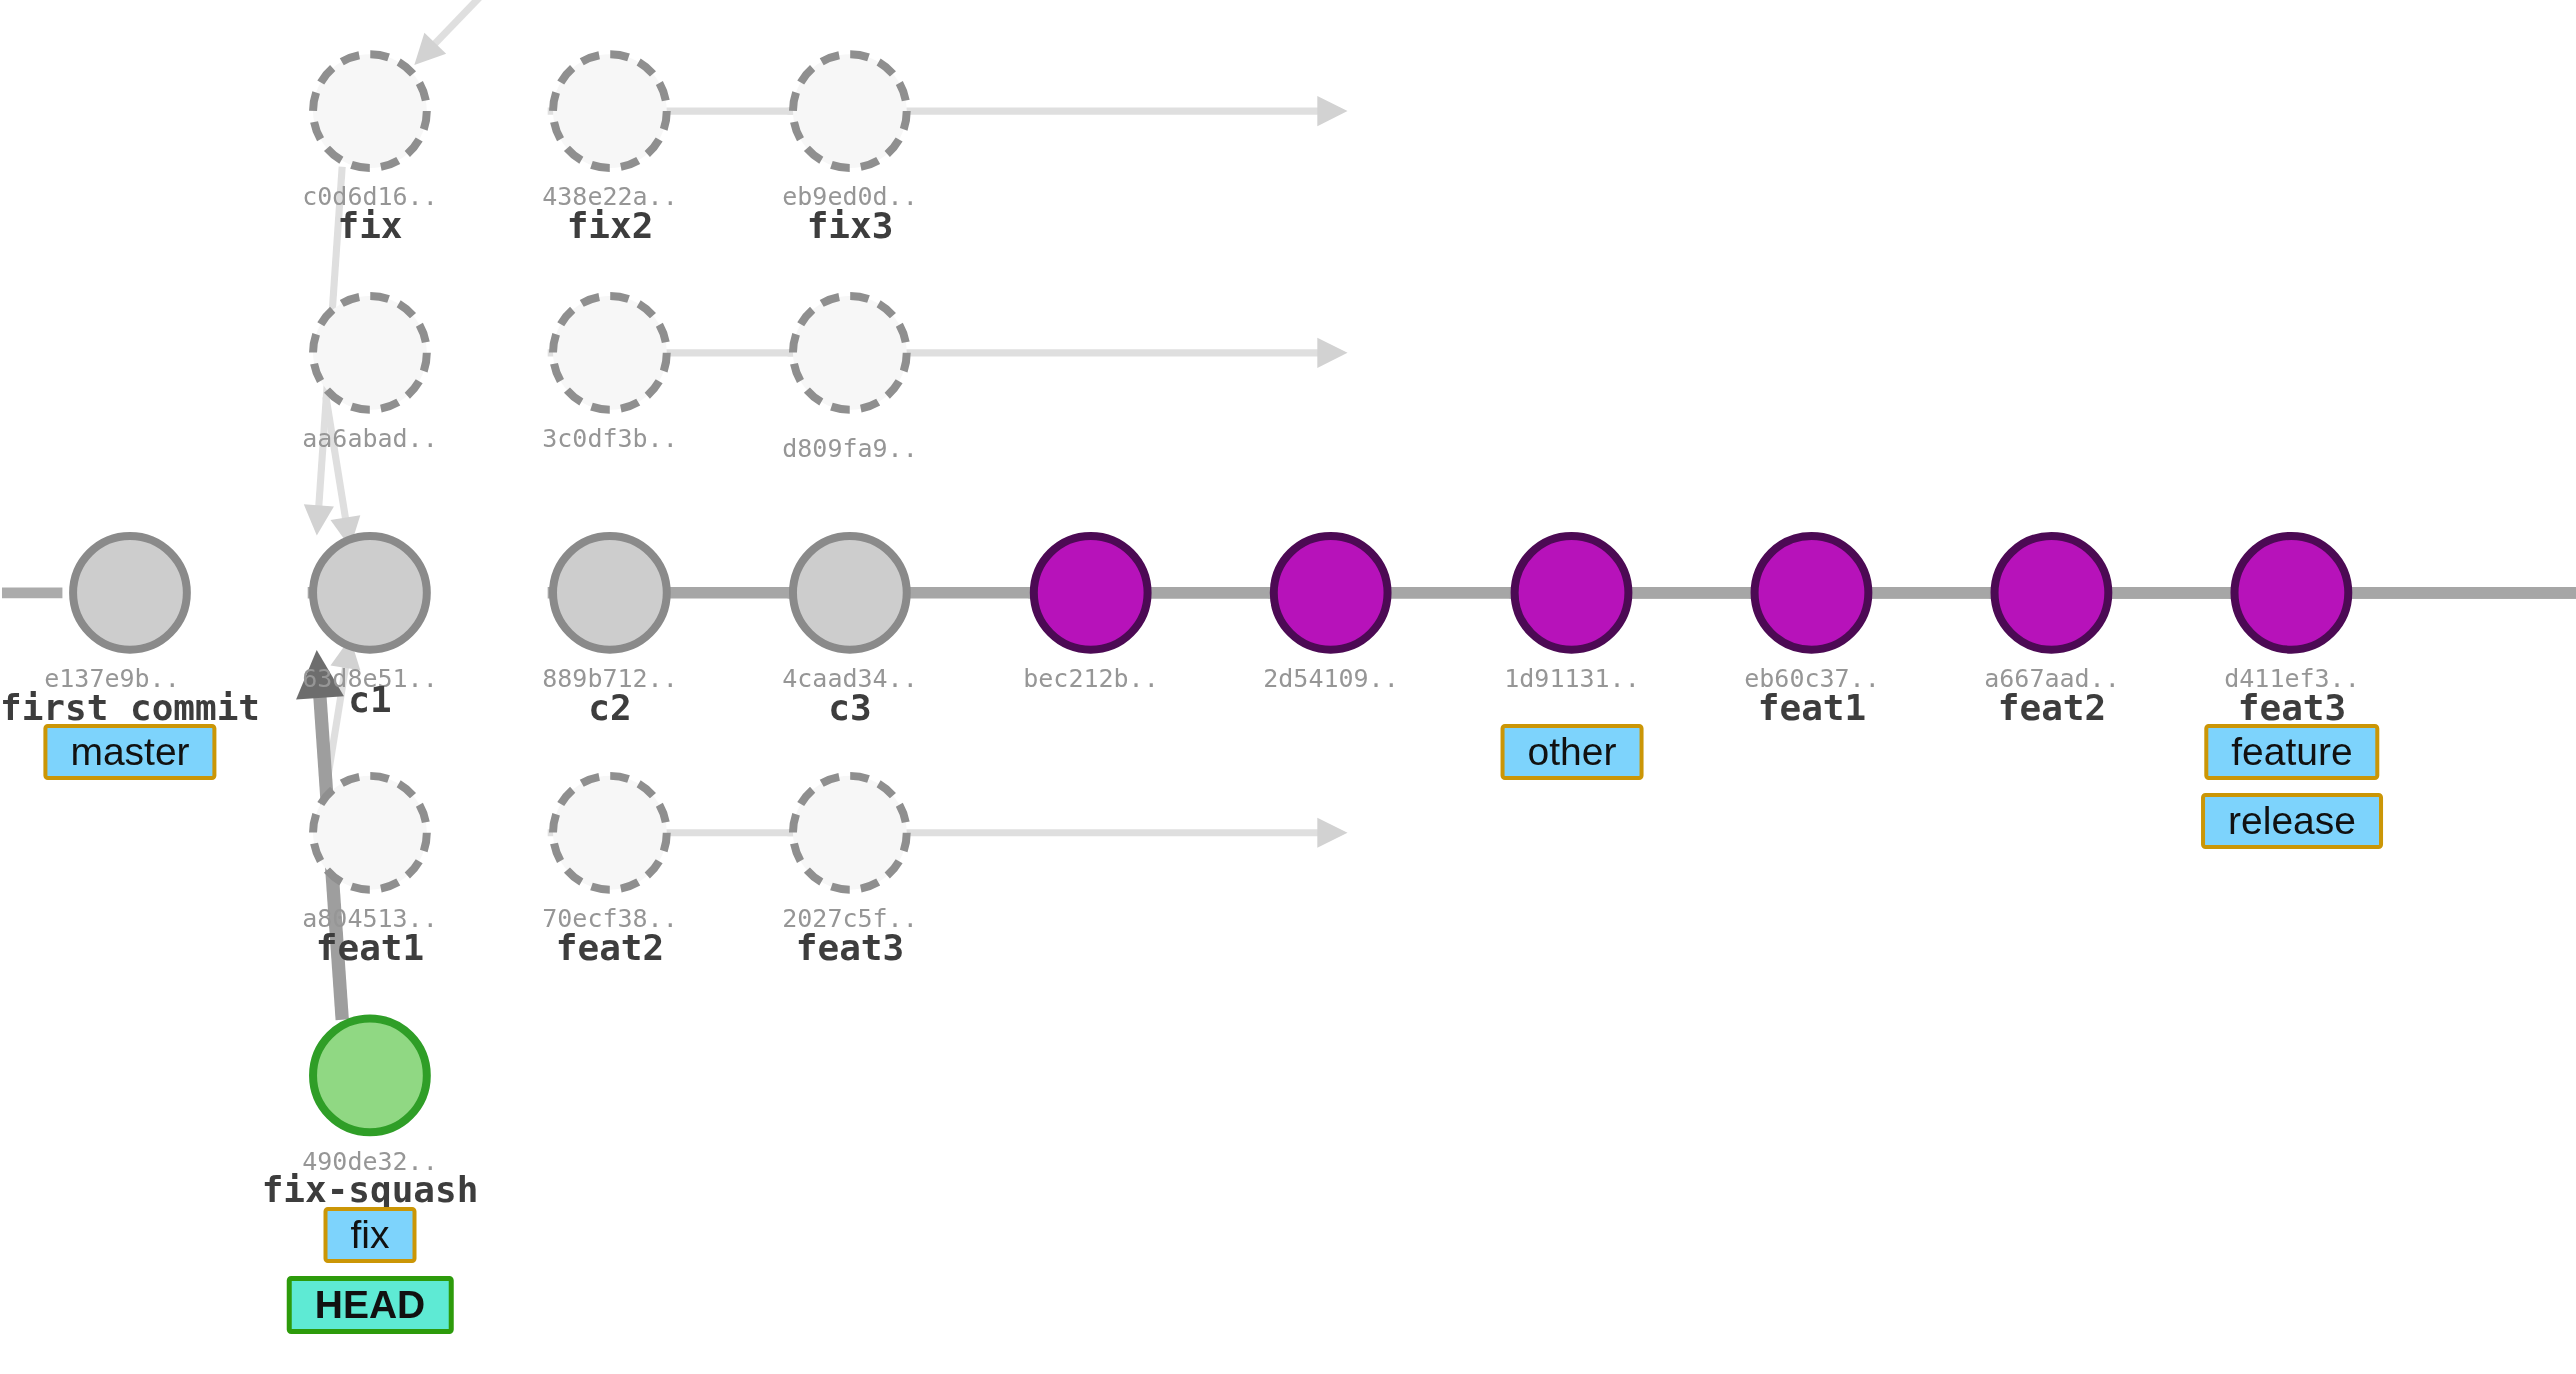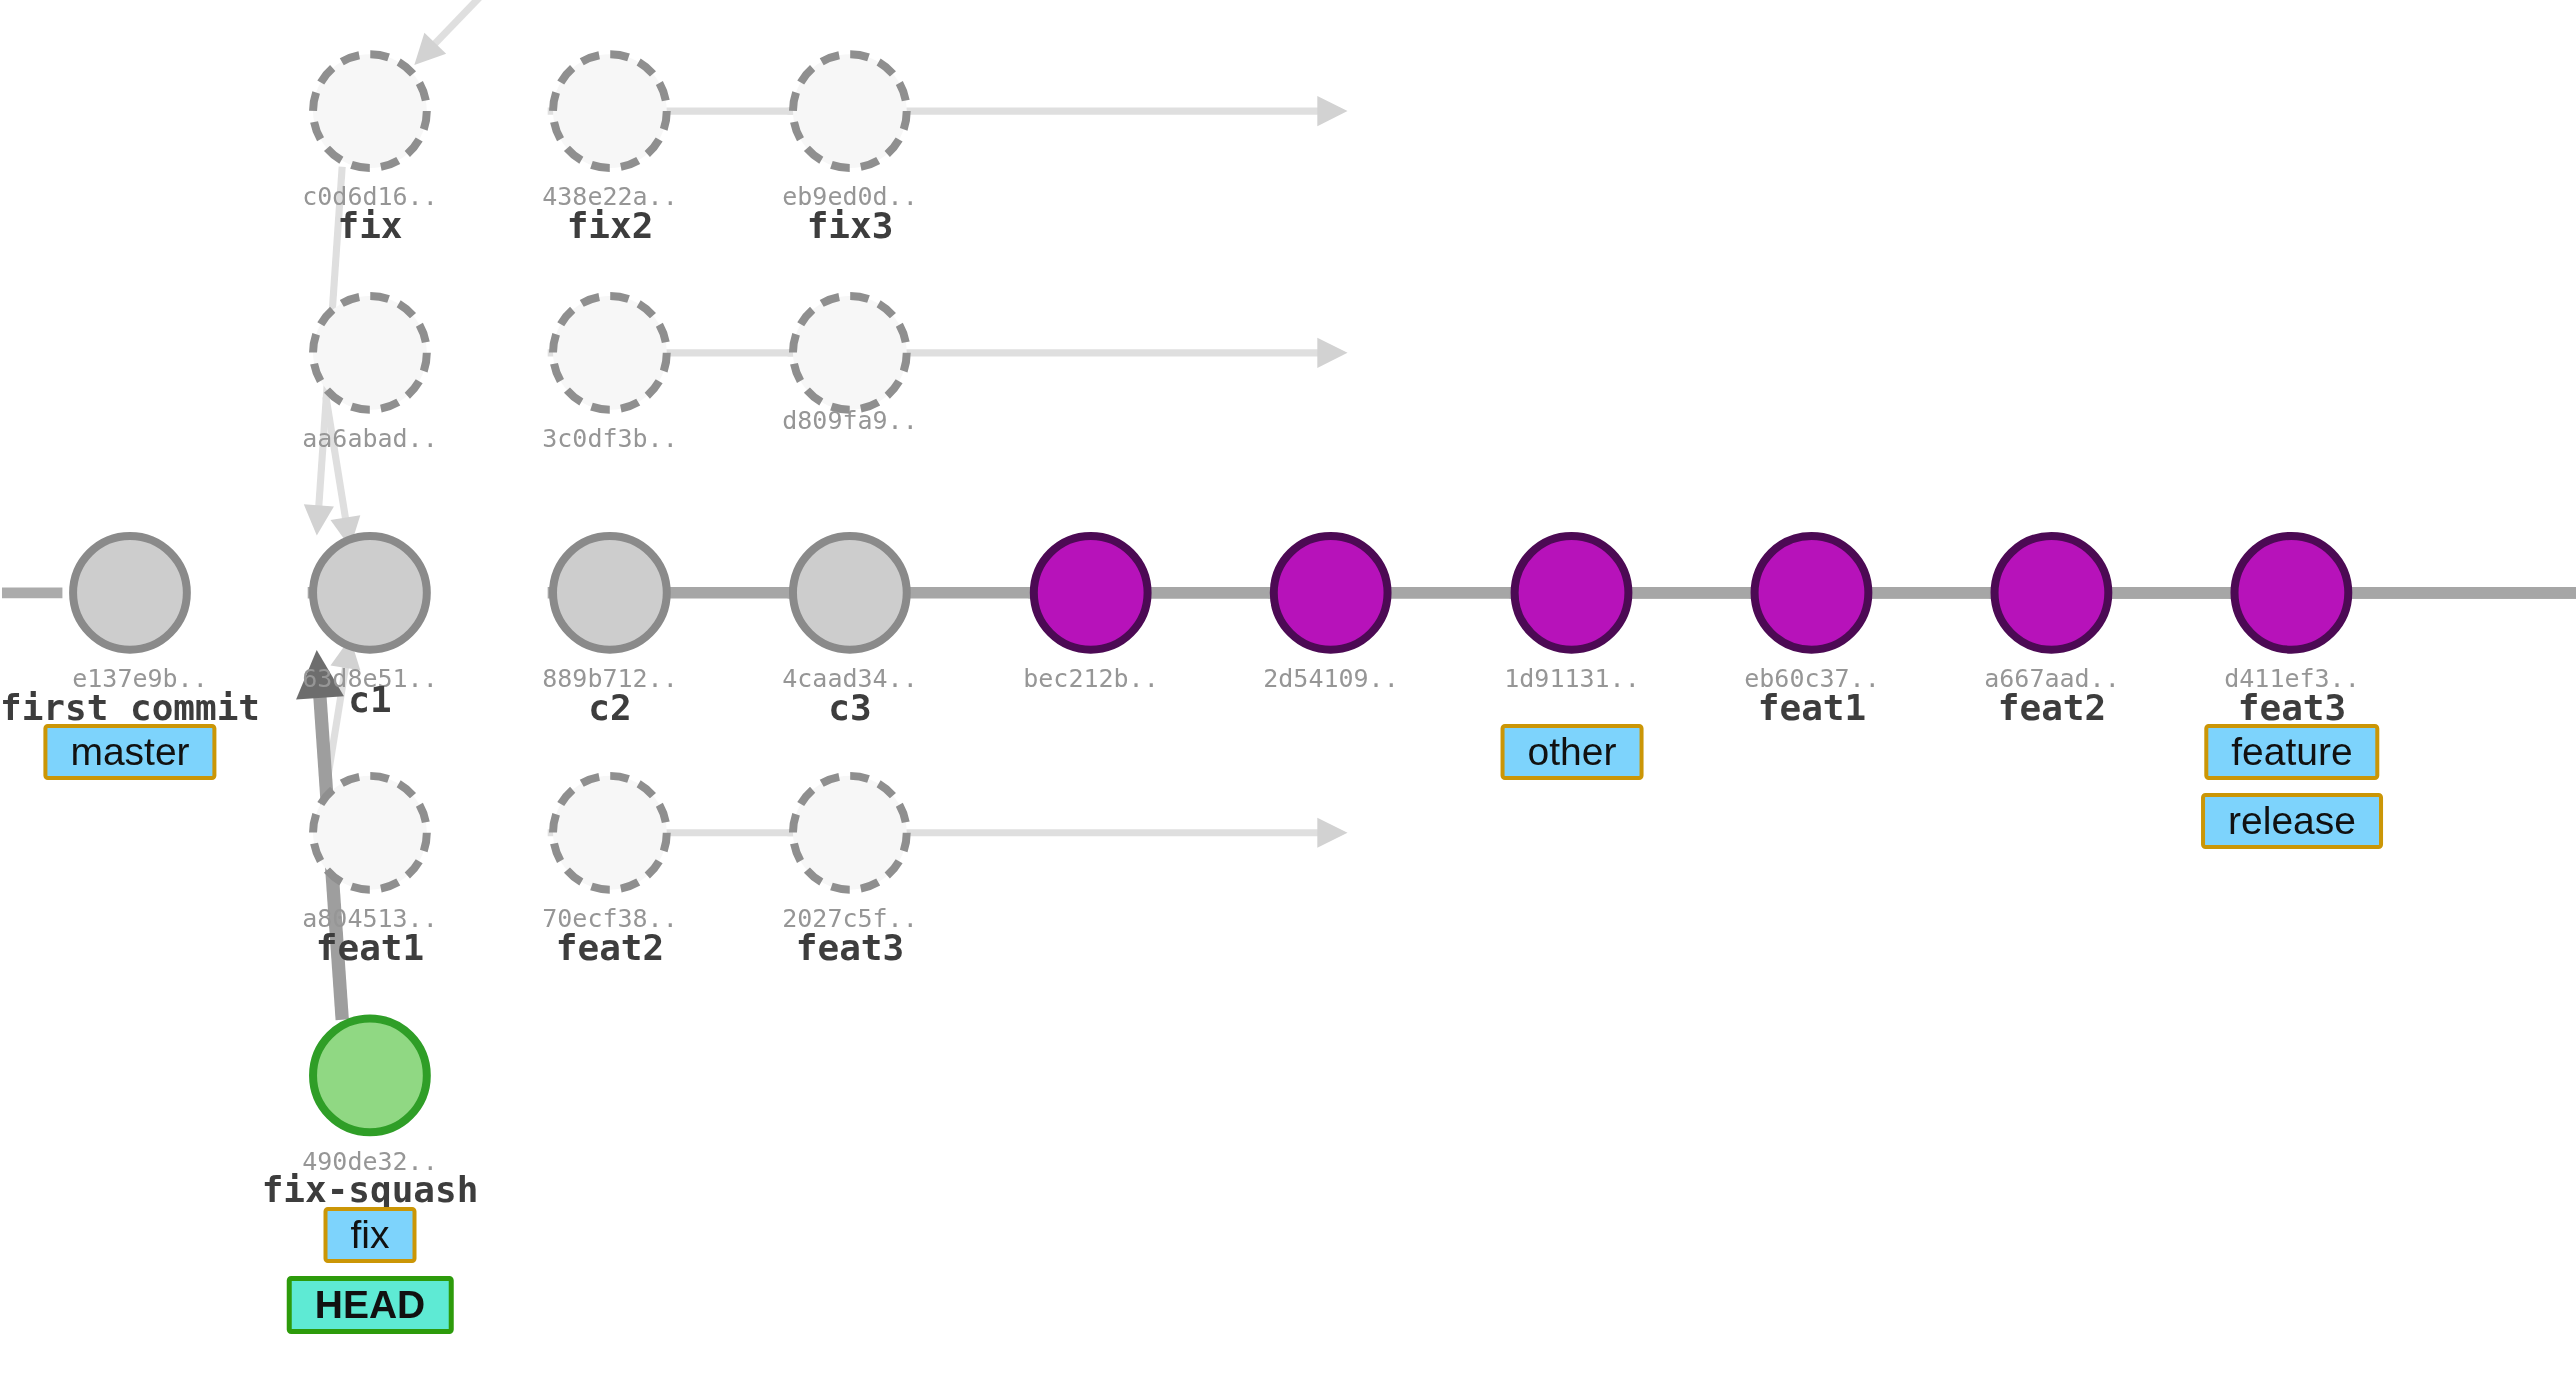--- a/index.html
+++ b/index.html
@@ -87,22 +87,22 @@
     </svg>
   <div id="labels">
       <div class="hash-label" style="left: 370px; top: 196px;">c0d6d16..</div>
       <div class="msg-label" style="left: 370px; top: 225px;">fix</div>
       <div class="hash-label" style="left: 610px; top: 196px;">438e22a..</div>
       <div class="msg-label" style="left: 610px; top: 225px;">fix2</div>
       <div class="hash-label" style="left: 850px; top: 196px;">eb9ed0d..</div>
       <div class="msg-label" style="left: 850px; top: 225px;">fix3</div>
       <div class="hash-label" style="left: 370px; top: 438px;">aa6abad..</div>
       <div class="hash-label" style="left: 610px; top: 438px;">3c0df3b..</div>
-      <div class="hash-label" style="left: 850px; top: 420px; text-align: center;">d809fa9..</div>
-      <div class="hash-label" style="left: 140px; top: 678px;">e137e9b..</div>
+      <div class="hash-label" style="left: 850px; top: 448px; text-align: center;">d809fa9..</div>
+      <div class="hash-label" style="left: 112px; top: 678px;">e137e9b..</div>
       <div class="msg-label" style="left: 130px; top: 707px;">first commit</div>
       <div class="branch-box" style="left: 130px; top: 724px;">master</div>
       <div class="hash-label" style="left: 370px; top: 678px;">63d8e51..</div>
       <div class="msg-label" style="left: 370px; top: 699px;">c1</div>
       <div class="hash-label" style="left: 610px; top: 678px;">889b712..</div>
       <div class="msg-label" style="left: 610px; top: 707px;">c2</div>
       <div class="hash-label" style="left: 850px; top: 678px;">4caad34..</div>
       <div class="msg-label" style="left: 850px; top: 707px;">c3</div>
       <div class="hash-label" style="left: 1091px; top: 678px;">bec212b..</div>
       <div class="hash-label" style="left: 1331px; top: 678px;">2d54109..</div>

